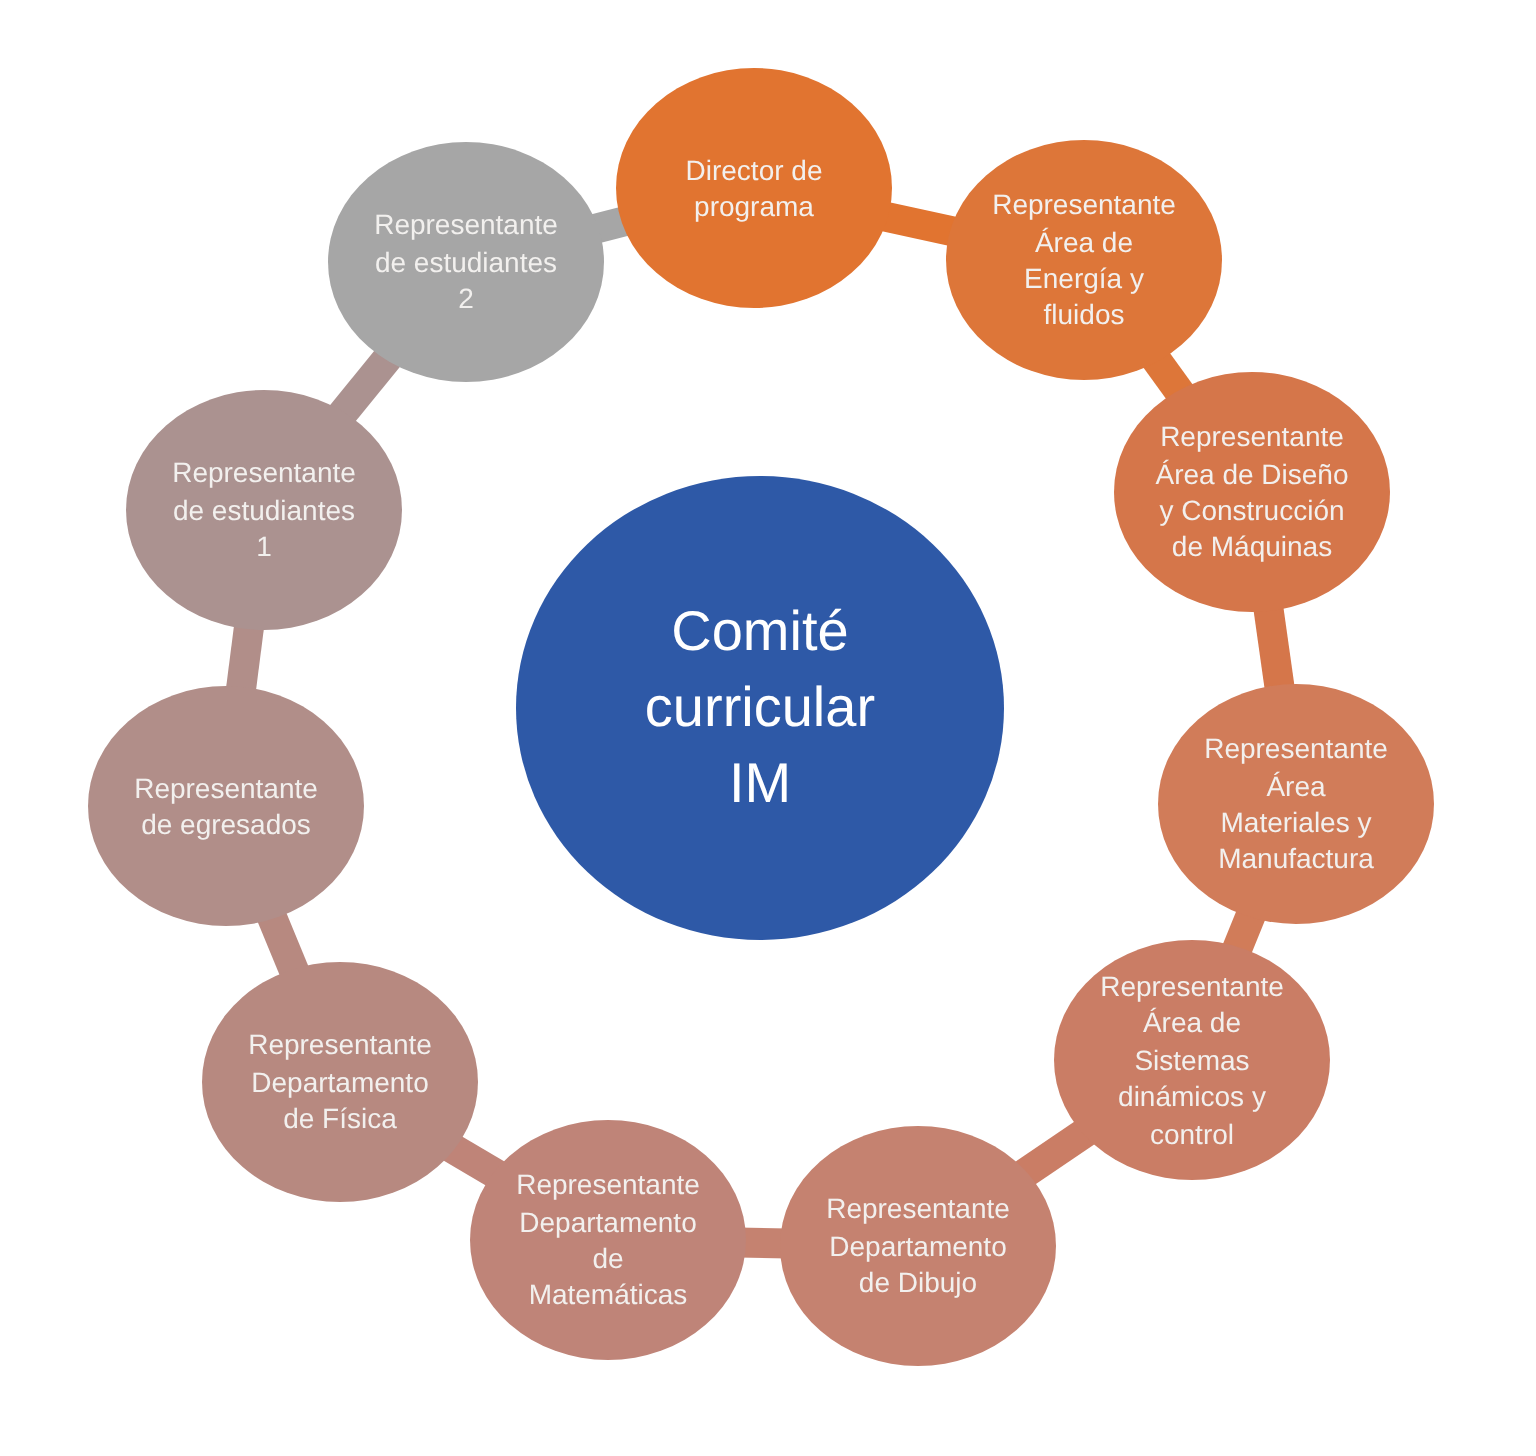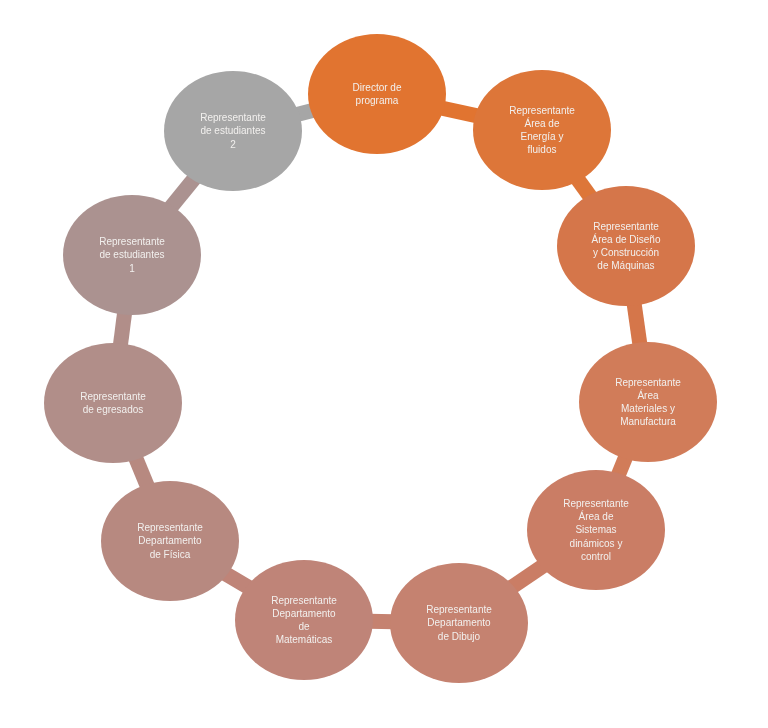--- a/index.html
+++ b/index.html
@@ -29,21 +29,21 @@
     justify-content: center;
     text-align: center;
   }
   .node {
     width: 138px;
     height: 120px;
   }
   .node .label {
     white-space: pre-line;
     color: #F2F0EE;
-    font-size: 10px;
+    font-size: 14px;
     line-height: 1.32;
     padding: 0 6px;
   }
   .hub {
     left: 258px;
     top: 238px;
     width: 244px;
     height: 232px;
   }
   .hub .label {
@@ -137,14 +137,19 @@
     <span class="label">Representante
 de estudiantes
 1</span>
   </div>
   <div class="node n10" style="background-color: rgb(166, 166, 166);">
     <span class="label">Representante
 de estudiantes
 2</span>
   </div>
 
+  <div class="hub" style="background-color: rgb(46, 89, 167);">
+    <span class="label">Comité
+curricular
+IM</span>
+  </div>
 
 </div>
 
 </body></html>

